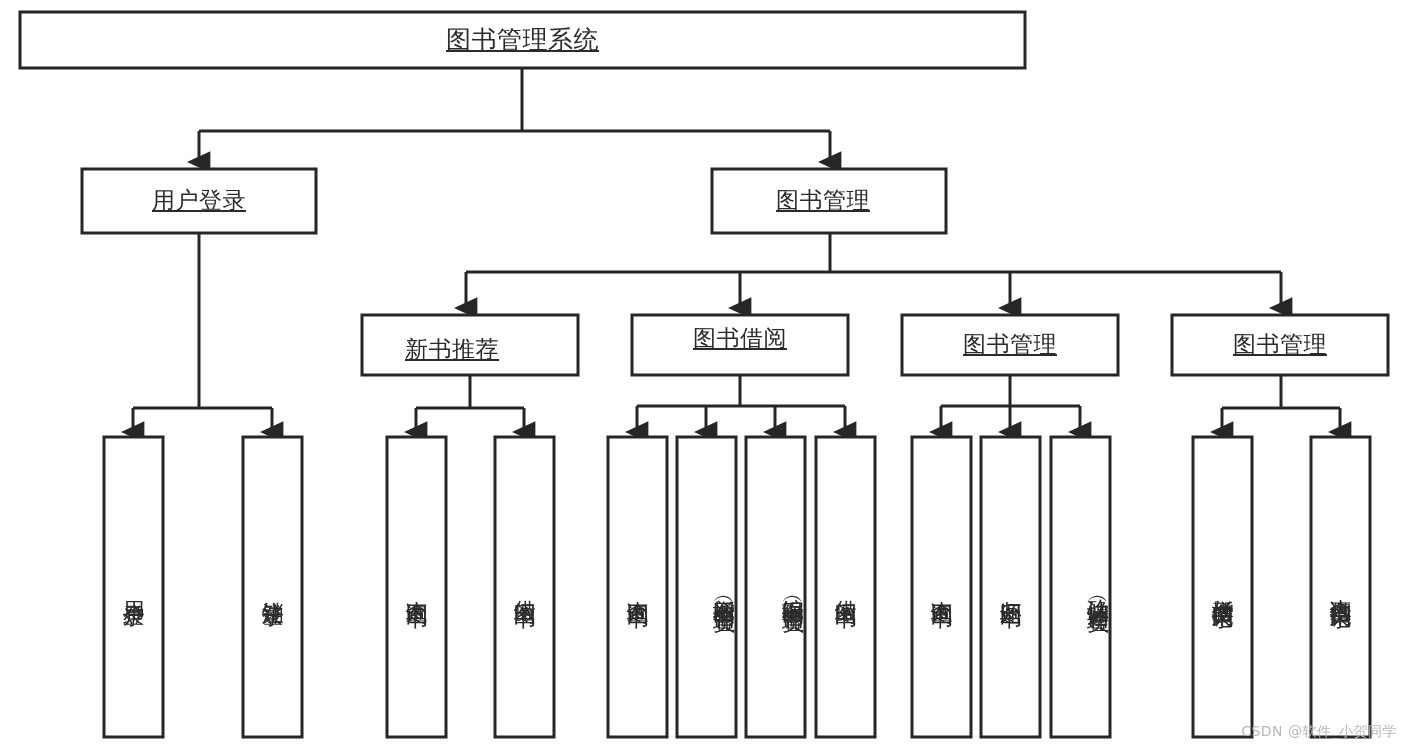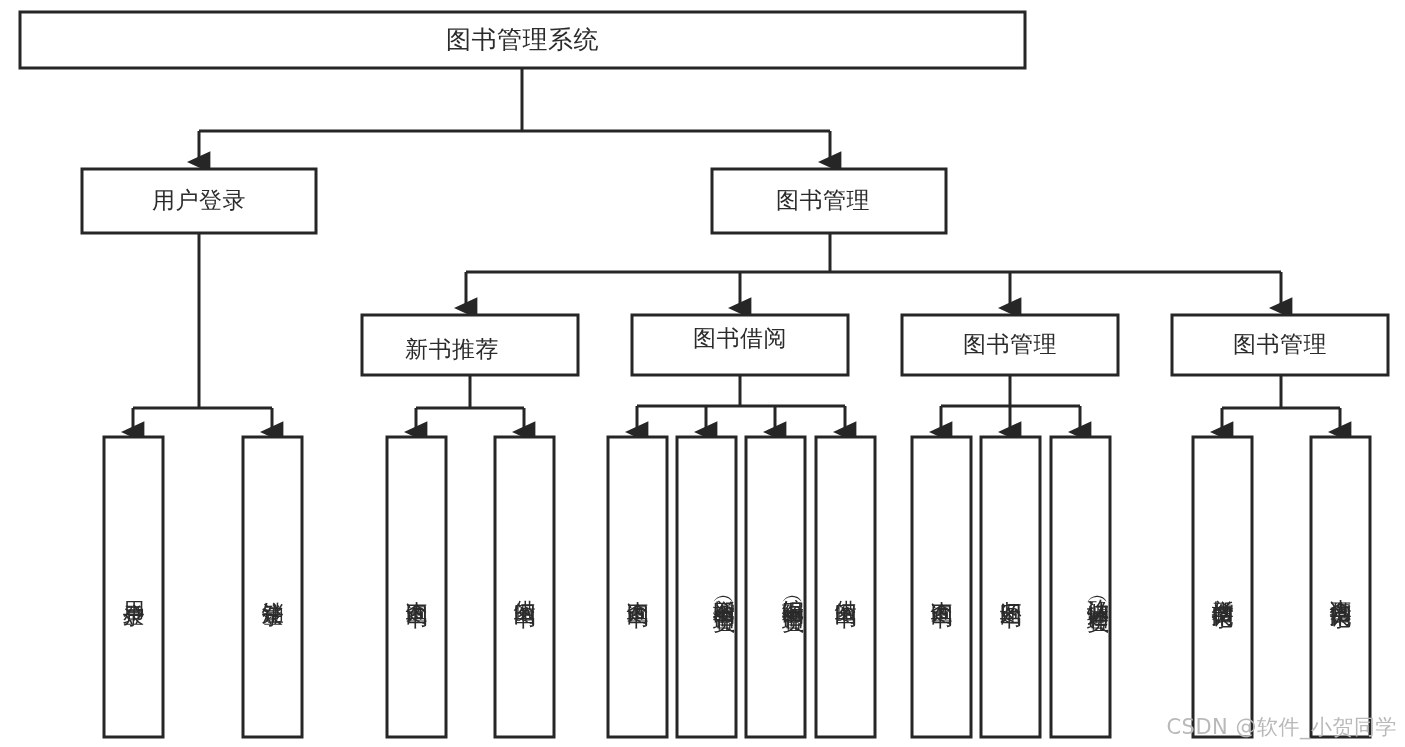--- a/index.html
+++ b/index.html
@@ -39,40 +39,41 @@
     position: absolute;
     display: flex;
     align-items: center;
     justify-content: center;
     color: #2b2b2b;
     font-size: 23px;
     line-height: 1.2;
     letter-spacing: 0.5px;
     white-space: nowrap;
     user-select: none;
+    text-decoration: underline;
   }
   .node-label-v {
     position: absolute;
     display: flex;
     align-items: center;
     justify-content: center;
     color: #2b2b2b;
     font-size: 22px;
     line-height: 1.12;
     writing-mode: vertical-rl;
     text-orientation: upright;
     letter-spacing: 2px;
     user-select: none;
   }
   .watermark {
     position: absolute;
     right: 8px;
     bottom: 6px;
     color: #b9b9b9;
-    font-size: 21px;
+    font-size: 14px;
     letter-spacing: 0.5px;
     user-select: none;
     white-space: nowrap;
   }
 </style>
 </head>
 <body>
 
 <div id="canvas">
 

